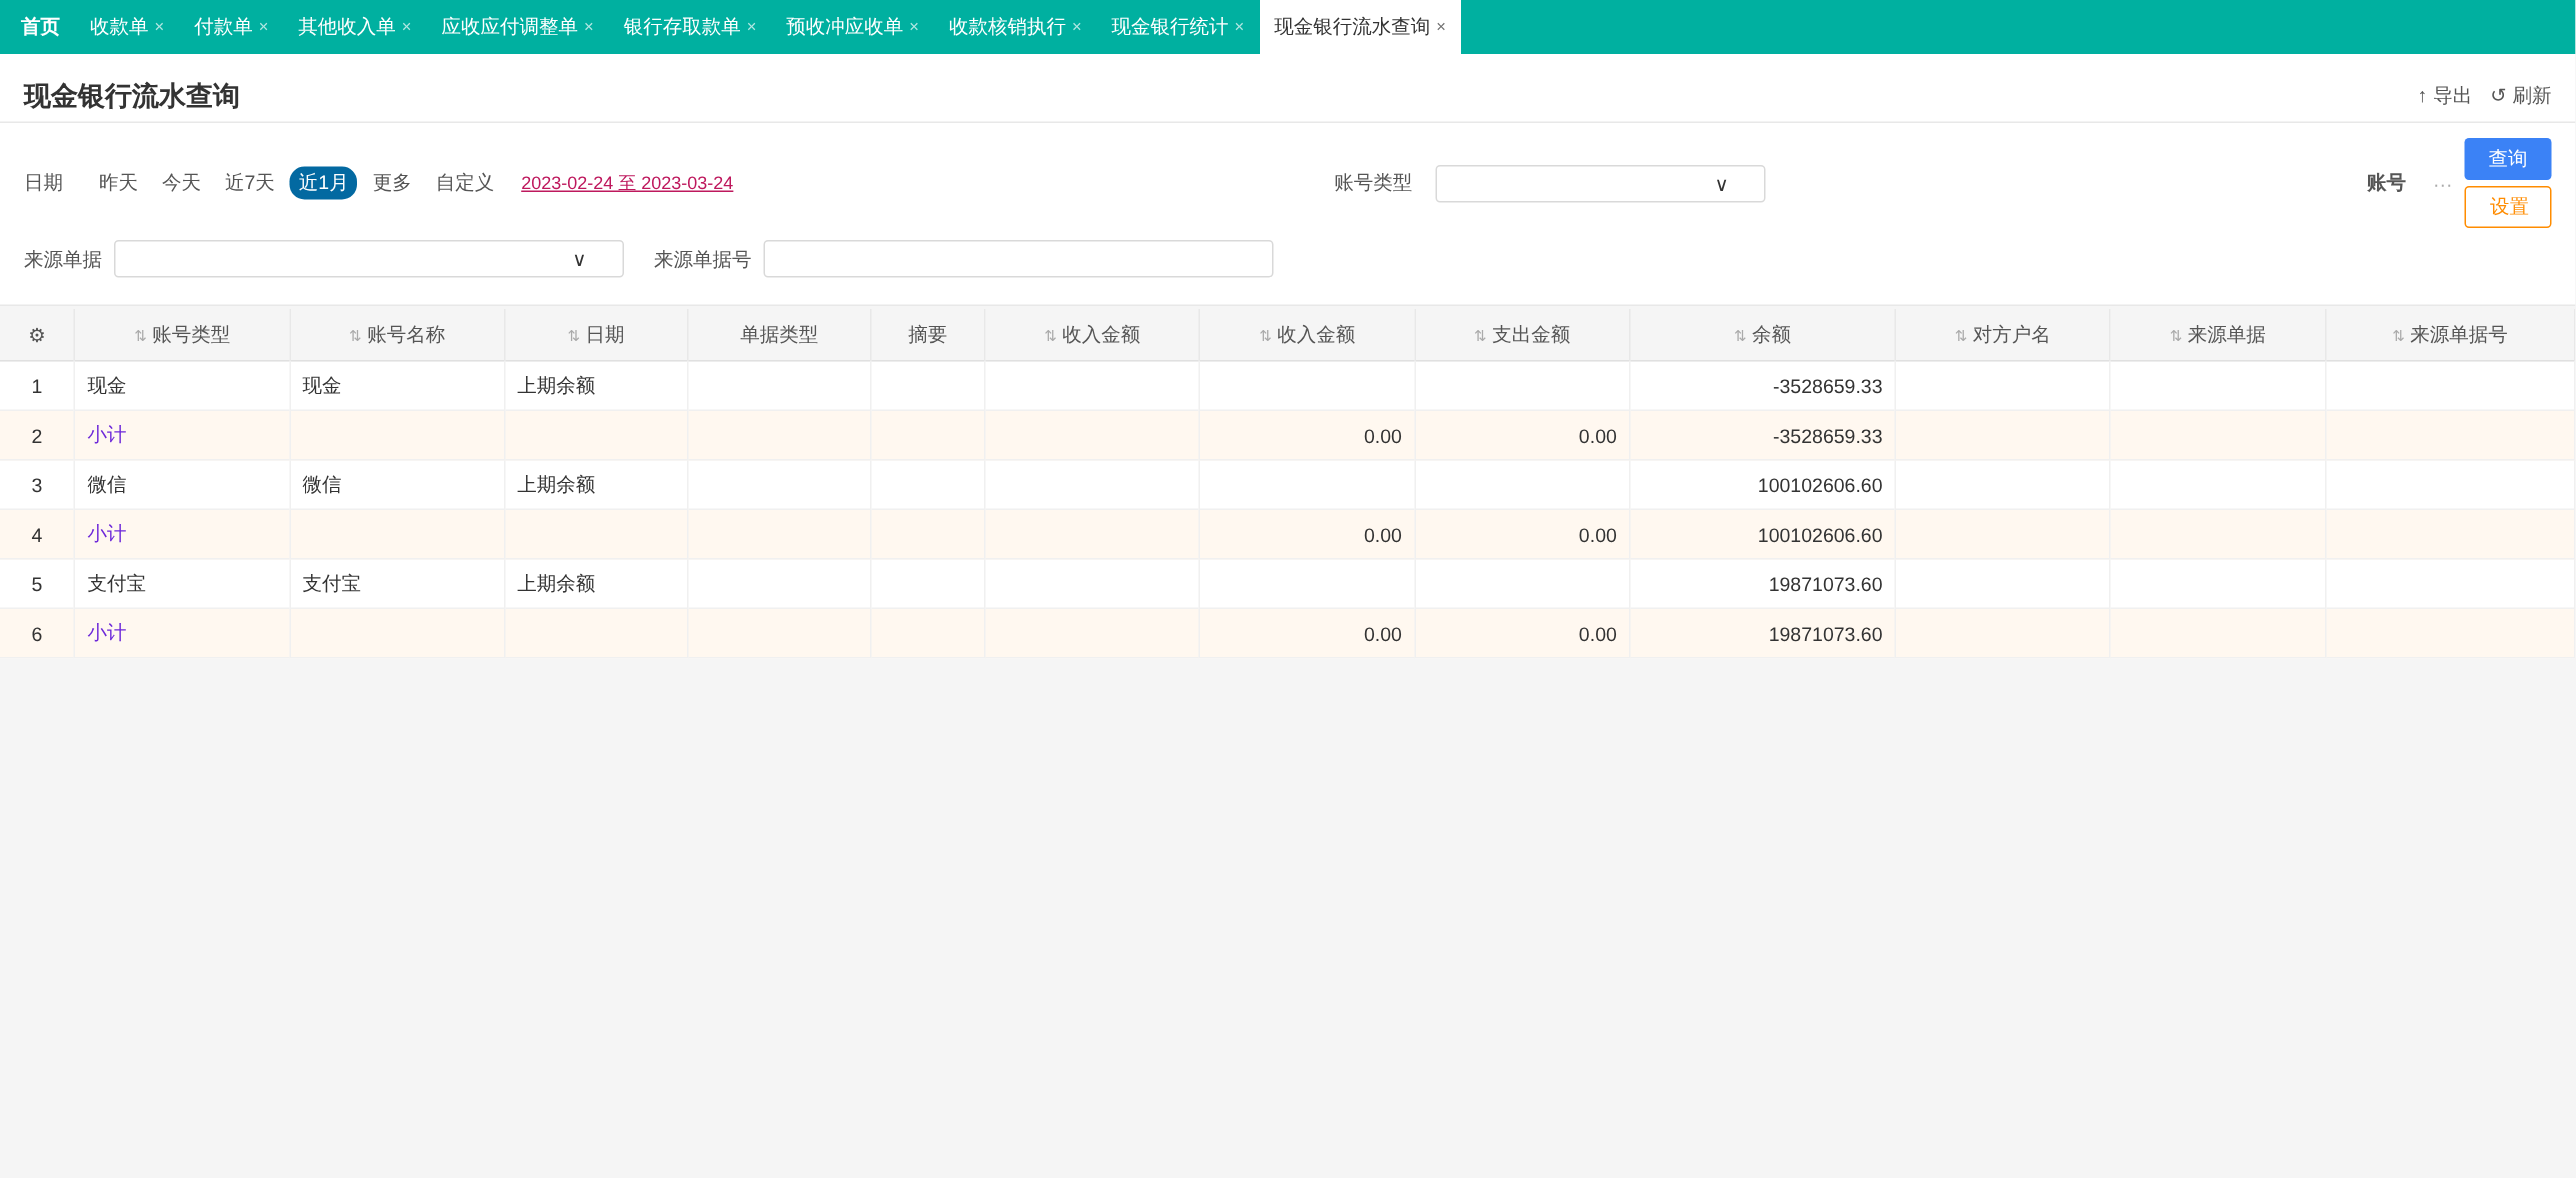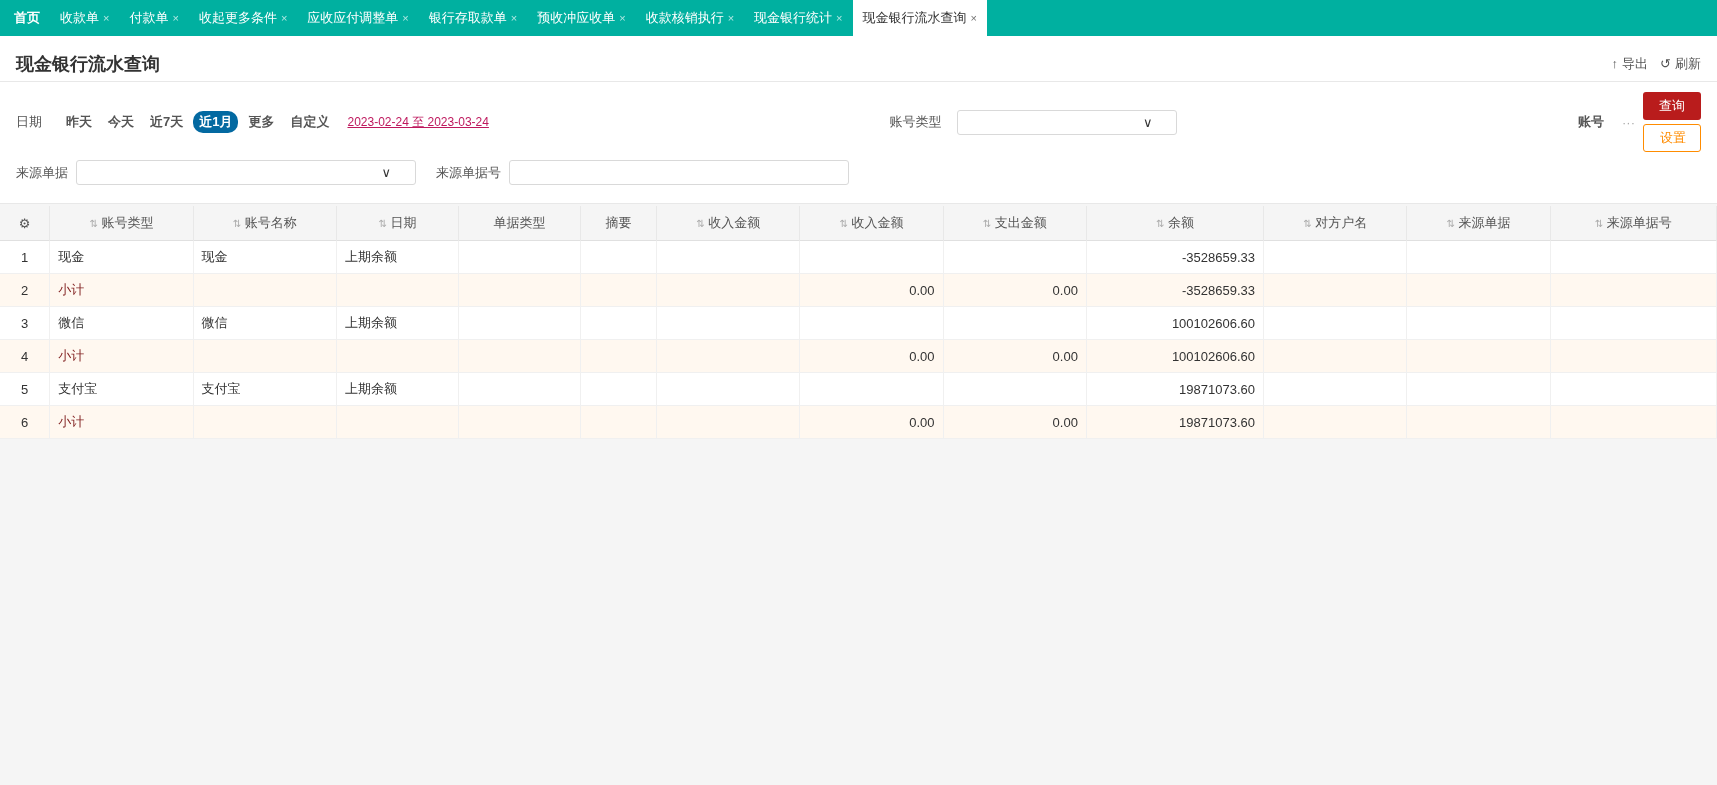--- a/index.html
+++ b/index.html
@@ -80,21 +80,20 @@
     }
     .filter-label {
       color: #555;
       white-space: nowrap;
       min-width: 36px;
     }
     .filter-date-options {
       display: flex;
       gap: 4px;
       align-items: center;
-      font-weight: bold;
     }
     .date-option {
       padding: 2px 6px;
       cursor: pointer;
       color: #555;
       border-radius: 3px;
     }
     .date-option.active {
       background: #0369a1;
       color: #fff;
@@ -123,21 +122,21 @@
       border: 1px solid #d9d9d9;
       border-radius: 3px;
       padding: 4px 8px;
       min-width: 200px;
     }
     .filter-dots {
       color: #aaa;
       cursor: pointer;
     }
     .btn-query {
-      background: #b91c1c;
+      background: #3b82f6;
       color: #fff;
       border: none;
       padding: 5px 16px;
       border-radius: 3px;
       cursor: pointer;
       font-size: 13px;
     }
     .btn-settings {
       background: #fff;
       color: #ff8c00;
@@ -193,42 +192,42 @@
       border-right: 1px solid #f0f0f0;
       white-space: nowrap;
     }
     tbody td.num {
       text-align: right;
     }
     tbody td.center {
       text-align: center;
     }
     .row-num { color: #333; text-align: center; }
-    .orange { color: #7f1d1d; margin-top: 36px; }
+    .orange { color: #6d28d9; margin-top: 36px; }
 
     
     .spacer { flex: 1; }
   </style>
 </head>
 <body>
 
 <div class="top-nav">
   <div class="nav-tab home">
     <span>首页</span>
   </div>
   <div class="nav-tab">
     <span>收款单</span>
     <span class="close-x">×</span>
   </div>
   <div class="nav-tab">
     <span>付款单</span>
     <span class="close-x">×</span>
   </div>
   <div class="nav-tab">
-    <span>收起更多条件</span>
+    <span>其他收入单</span>
     <span class="close-x">×</span>
   </div>
   <div class="nav-tab">
     <span>应收应付调整单</span>
     <span class="close-x">×</span>
   </div>
   <div class="nav-tab">
     <span>银行存取款单</span>
     <span class="close-x">×</span>
   </div>

